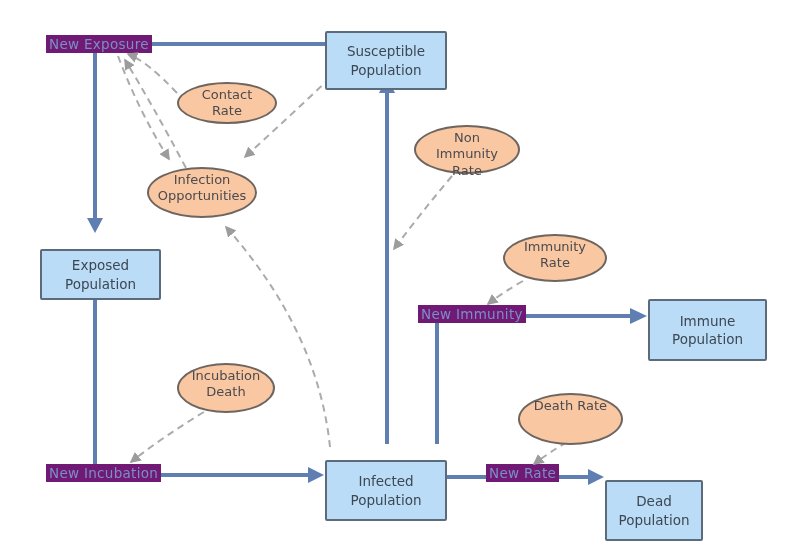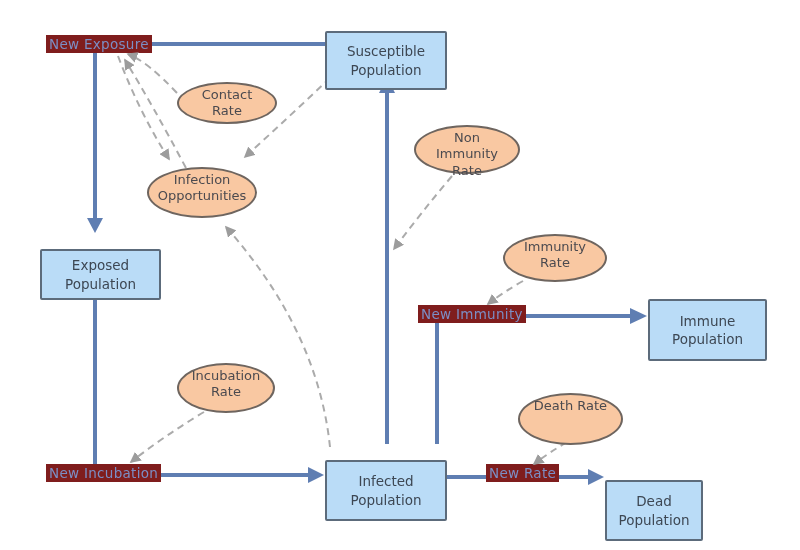--- a/index.html
+++ b/index.html
@@ -16,21 +16,21 @@
   .flow-label{z-index:2;}
   #influence-layer{z-index:3;}
   .stock,.variable{z-index:4;}
 
   .flow-label{
     position:absolute;
     color:#7b8ec5;
     font-size:13.5px;
     letter-spacing:0.3px;
     white-space:nowrap;
-    background:#7f1d1d;
+    background:#701a75;
     padding:1px 3px;
   }
   .flow-label.no-bg{background:transparent;}
 
   .stock{
     position:absolute;
     background:#badcf7;
     border:2px solid #5c6b7b;
     border-radius:2px;
     display:flex;align-items:center;justify-content:center;
@@ -125,19 +125,19 @@
   <div class="variable" style="left:147px;top:167px;width:110px;height:51px;">
     <span>Infection Opportunities</span>
   </div>
   <div class="variable" style="left:414px;top:125px;width:106px;height:49px;">
     <span>Non Immunity Rate</span>
   </div>
   <div class="variable" style="left:503px;top:234px;width:104px;height:48px;">
     <span>Immunity Rate</span>
   </div>
   <div class="variable" style="left:177px;top:363px;width:98px;height:50px;">
-    <span>Incubation Rate</span>
+    <span>Incubation Death</span>
   </div>
   <div class="variable" style="left:518px;top:393px;width:105px;height:52px;">
     <span>Death Rate</span>
   </div>
 
 </div>
 
 </body></html>

